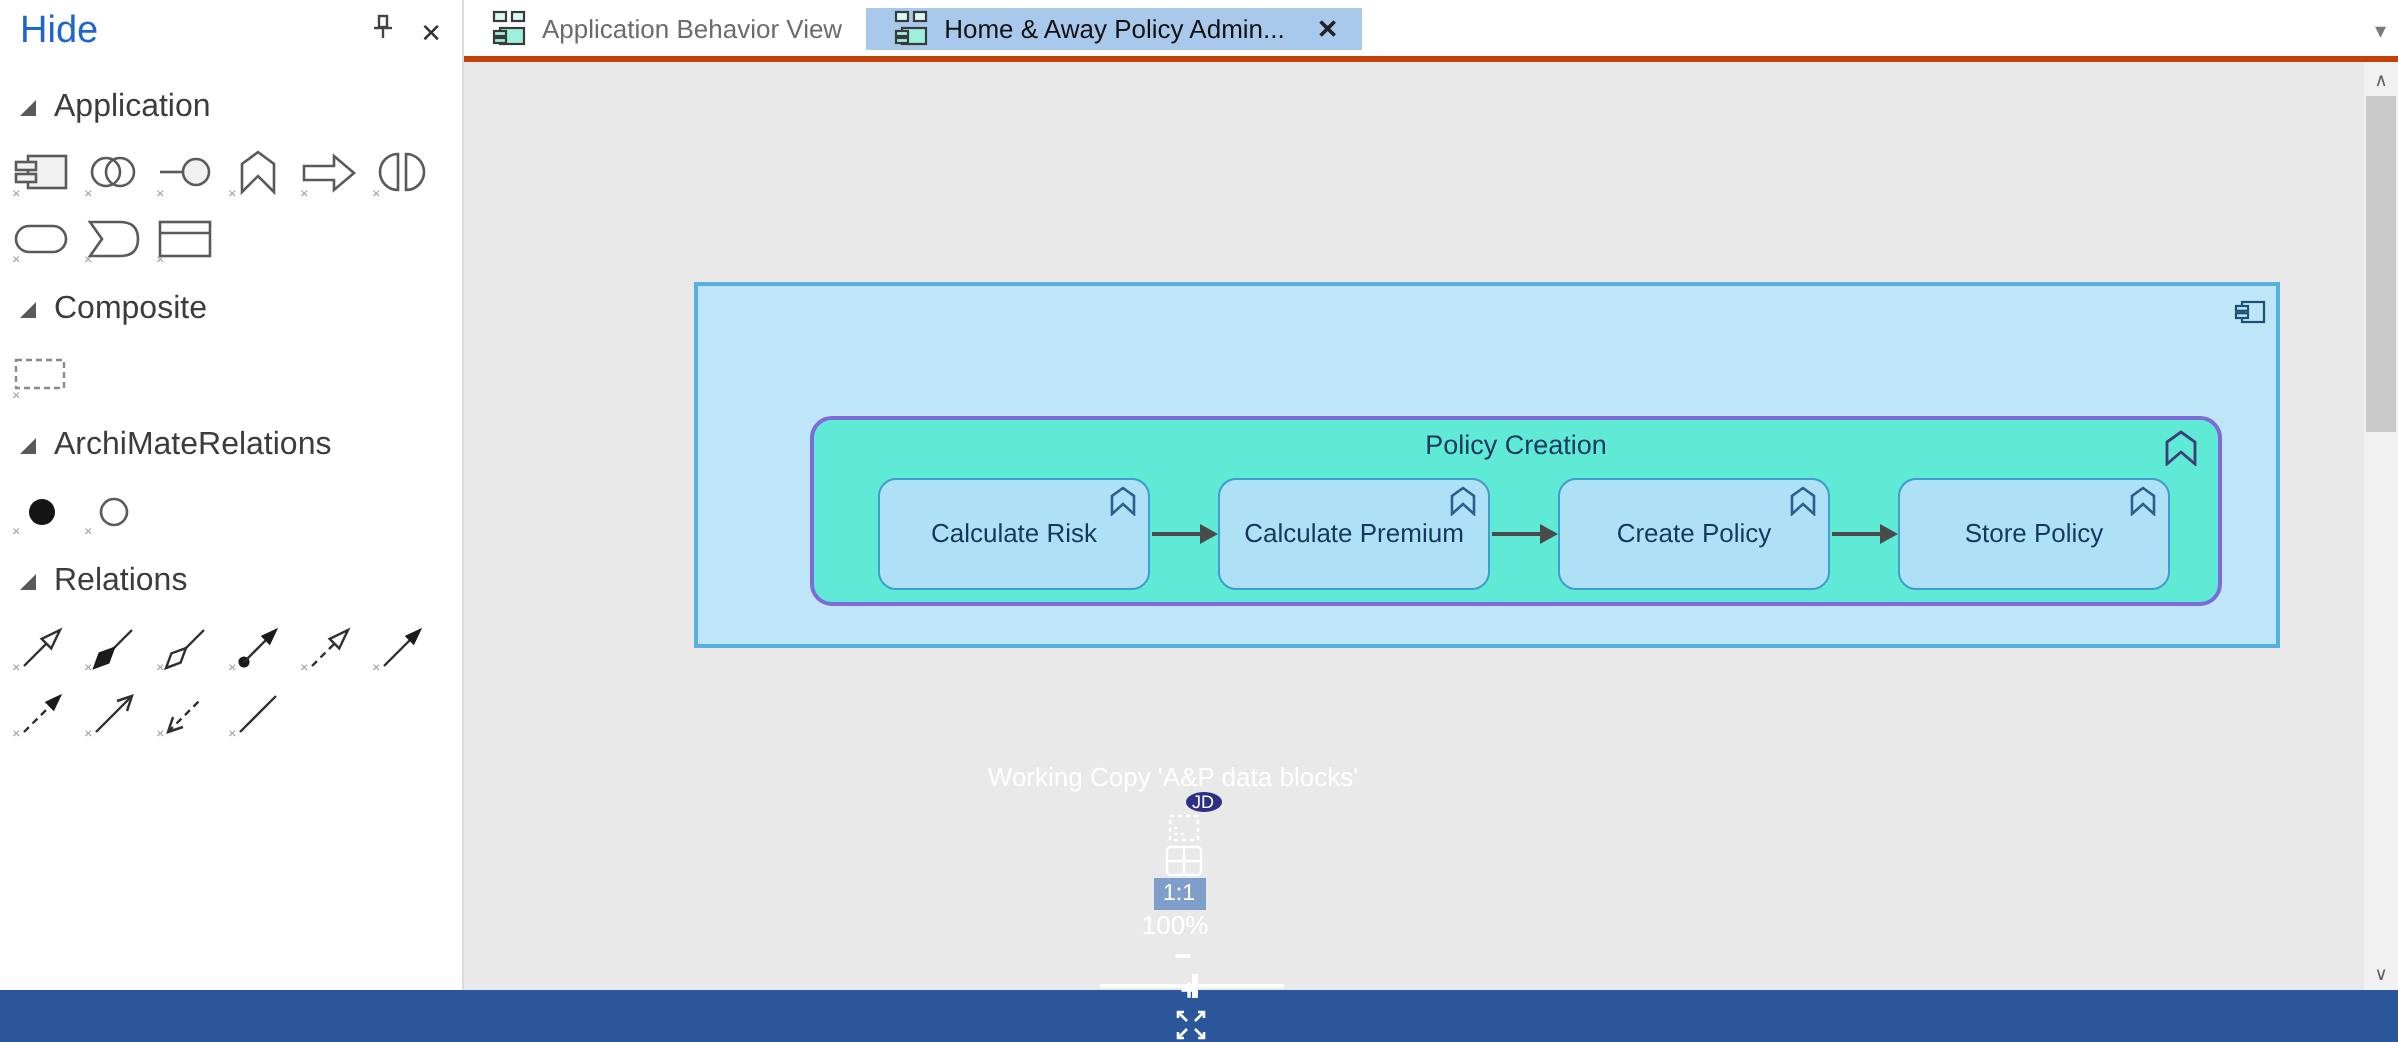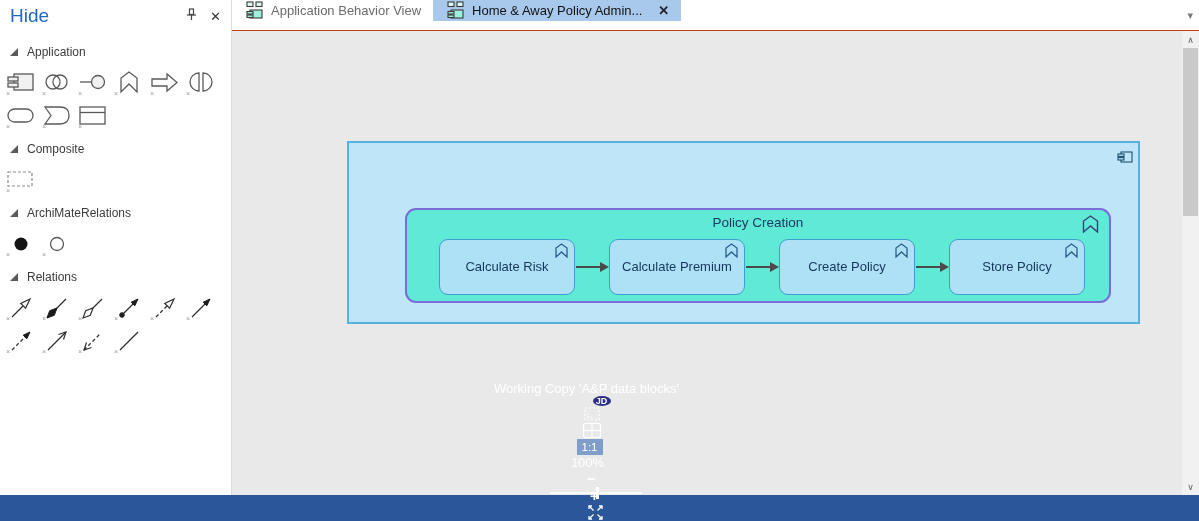--- a/index.html
+++ b/index.html
@@ -6,35 +6,35 @@
   html,body { width:1199px; height:521px; overflow:hidden; font-family:"Liberation Sans",sans-serif; background:#e9e9e9; }
   .app { position:relative; width:1199px; height:521px; }
 
   
   .panel { position:absolute; left:0; top:0; width:232px; height:495px; background:#ffffff; border-right:1px solid #dcdcdc; z-index:3; }
   .panel-header { display:flex; align-items:center; height:32px; padding:0 10px; }
   .panel-title { color:#1e66c7; font-size:19px; flex:1; }
   .panel-tools { display:flex; align-items:center; gap:12px; color:#444; }
   .pin-btn svg, .close-btn { cursor:pointer; }
   .close-glyph { font-size:13px; color:#333; }
-  .section-header { display:flex; align-items:center; gap:8px; margin:13px 0 8px 10px; color:#3c3c3c; font-size:12px; }
+  .section-header { display:flex; align-items:center; gap:8px; margin:13px 0 8px 10px; color:#3c3c3c; font-size:16px; }
   .tri { width:9px; height:9px; }
   .icon-grid { display:flex; flex-wrap:wrap; gap:6px 7px; padding:2px 6px 0 6px; }
   .pi { position:relative; width:29px; height:27px; display:flex; align-items:center; justify-content:center; }
   .pi svg { display:block; }
   .pi .xm { position:absolute; left:0px; bottom:-1px; font-size:7px; color:#999; line-height:7px; }
   .pal-shape { stroke:#5a5a5a; fill:#f1f1f1; stroke-width:1.3; }
   .pal-line  { stroke:#5a5a5a; fill:none; stroke-width:1.3; }
   .rel-stroke { stroke:#2f2f2f; stroke-width:1.2; fill:none; }
   .rel-fill { fill:#1b1b1b; stroke:#1b1b1b; stroke-width:1; }
   .rel-open { fill:#ffffff; stroke:#2f2f2f; stroke-width:1.2; }
   .dash { stroke-dasharray:3.5,2.5; }
 
   
-  .tabbar { position:absolute; left:232px; top:0; width:967px; height:31px; background:#ffffff; border-bottom:1px solid #c2410c; display:flex; align-items:flex-start; z-index:2; }
+  .tabbar { position:absolute; left:232px; top:0; width:967px; height:31px; background:#ffffff; border-bottom:3px solid #c2410c; display:flex; align-items:center; z-index:2; }
   .tab { display:flex; align-items:center; gap:6px; padding:0 12px; font-size:13px; color:#6b6b6b; cursor:pointer; }
   .tab.active { background:#a9c9ec; color:#111111; }
   .tab .tab-close { margin-left:10px; font-size:13px; color:#222; font-weight:bold; cursor:pointer; }
   .tab-list-btn { position:absolute; right:6px; top:9px; color:#7a7a7a; font-size:11px; cursor:pointer; }
 
   
   .canvas { position:absolute; left:232px; top:31px; width:950px; height:464px; background:#e9e9e9; overflow:hidden; }
 
   .outer-box { position:absolute; left:115px; top:110px; width:793px; height:183px; background:#bfe6f8; border:2px solid #57b1de; }
   .outer-label { position:absolute; top:4px; right:22px; width:110px; text-align:center; font-size:13px; line-height:16px; color:#1b4f74; text-decoration:underline; cursor:pointer; }
@@ -55,21 +55,21 @@
   .vscroll { position:absolute; right:0; top:31px; width:17px; height:464px; background:#f1f1f1; z-index:2; }
   .vscroll .arrow { position:absolute; left:0; width:17px; height:17px; color:#5f5f5f; font-size:9px; display:flex; align-items:center; justify-content:center; cursor:pointer; }
   .vscroll .up { top:0; }
   .vscroll .down { bottom:0; }
   .vscroll .thumb { position:absolute; left:1px; top:17px; width:15px; height:168px; background:#c9c9c9; cursor:pointer; }
 
   
   .statusbar { position:absolute; left:0; bottom:0; width:1199px; height:26px; background:#2b579a; color:#ffffff; display:flex; align-items:center; justify-content:flex-end; gap:0; padding-right:8px; font-size:13px; z-index:4;flex-direction:column; }
   .sb-item { display:flex; align-items:center; }
   .sb-text { margin-right:18px; }
-  .avatar { width:18px; height:18px; border-radius:50%; background:#2d2f86; color:#fff; font-size:9px; font-weight:bold; display:flex; align-items:center; justify-content:center; margin-right:16px; cursor:pointer;margin-left:28px; }
+  .avatar { width:18px; height:18px; border-radius:50%; background:#2d2f86; color:#fff; font-size:9px; font-weight:normal; display:flex; align-items:center; justify-content:center; margin-right:16px; cursor:pointer;margin-left:28px; }
   .sb-icon { margin-right:8px; cursor:pointer; display:flex; align-items:center; }
   .scale-badge { background:#7f9fca; color:#fff; font-size:11.5px; padding:2px 5px; margin-right:12px; cursor:pointer; }
   .zoom-label { margin-right:16px; }
   .zoom-minus, .zoom-plus { font-size:15px; font-weight:bold; cursor:pointer; }
   .zoom-minus { margin-right:8px; }
   .zoom-plus { margin-left:8px; margin-right:10px; }
   .slider { position:relative; width:92px; height:12px; cursor:pointer; }
   .slider .track { position:absolute; left:0; right:0; top:5px; height:2px; background:#ffffff; }
   .slider .thumb { position:absolute; left:46px; top:0; width:3px; height:12px; background:#ffffff; }
   .expand-btn { cursor:pointer; display:flex; align-items:center; }

